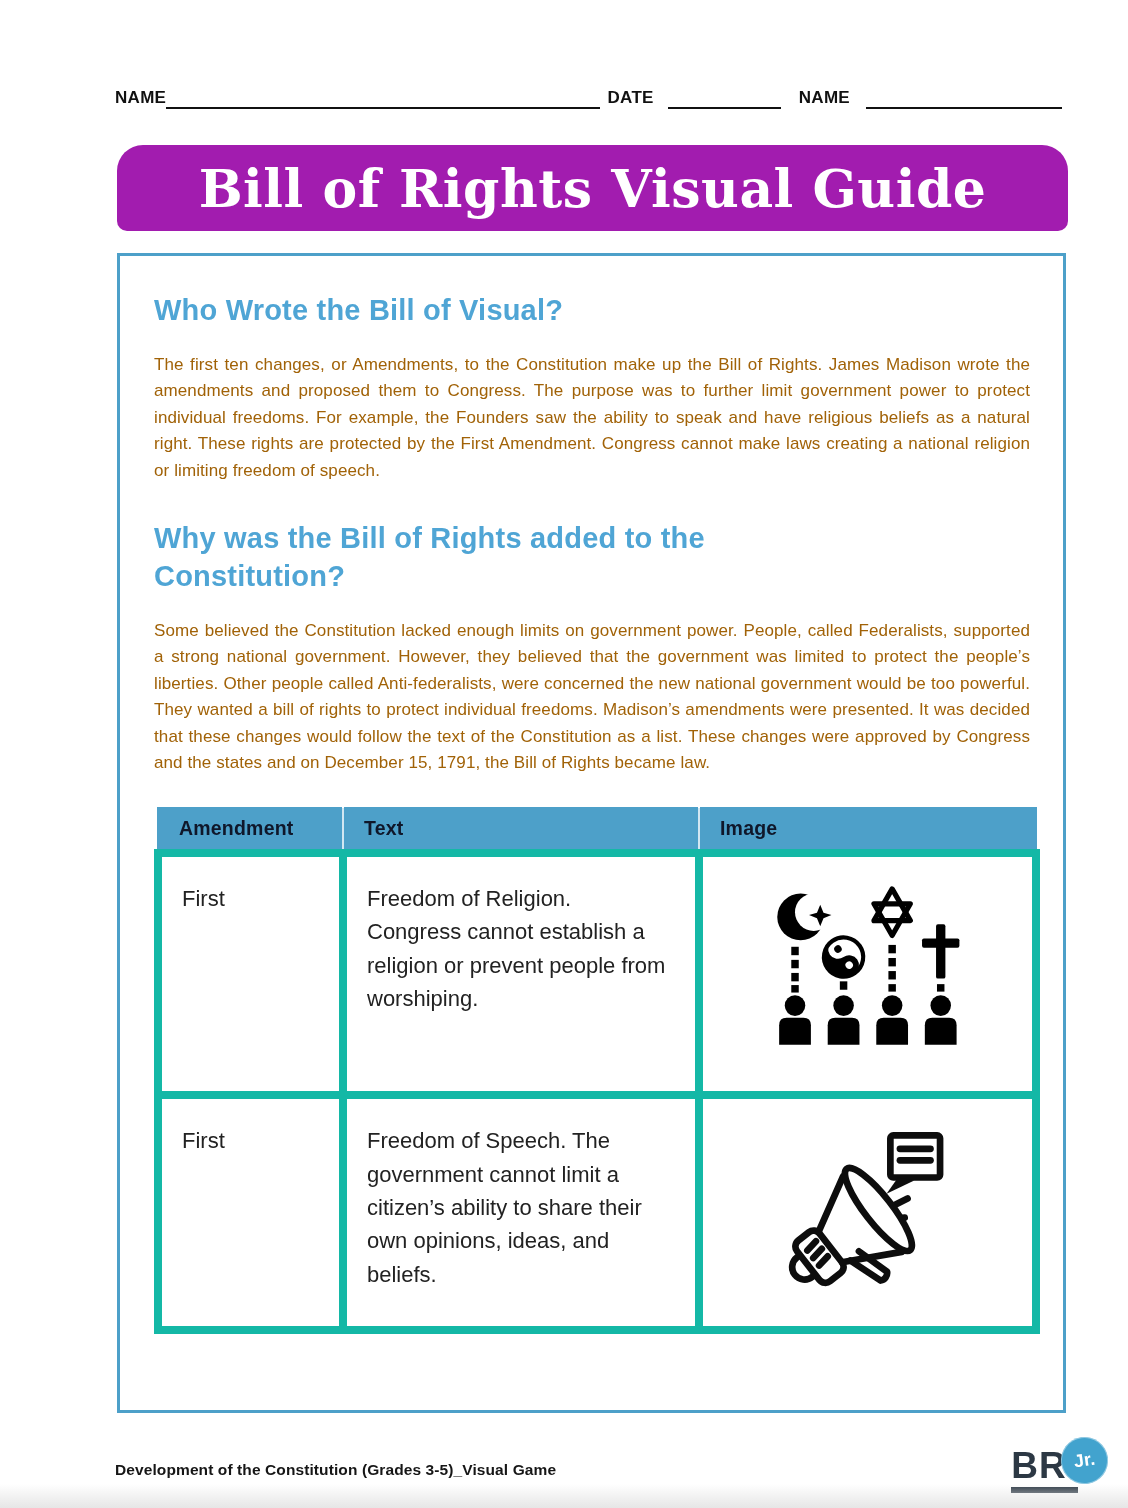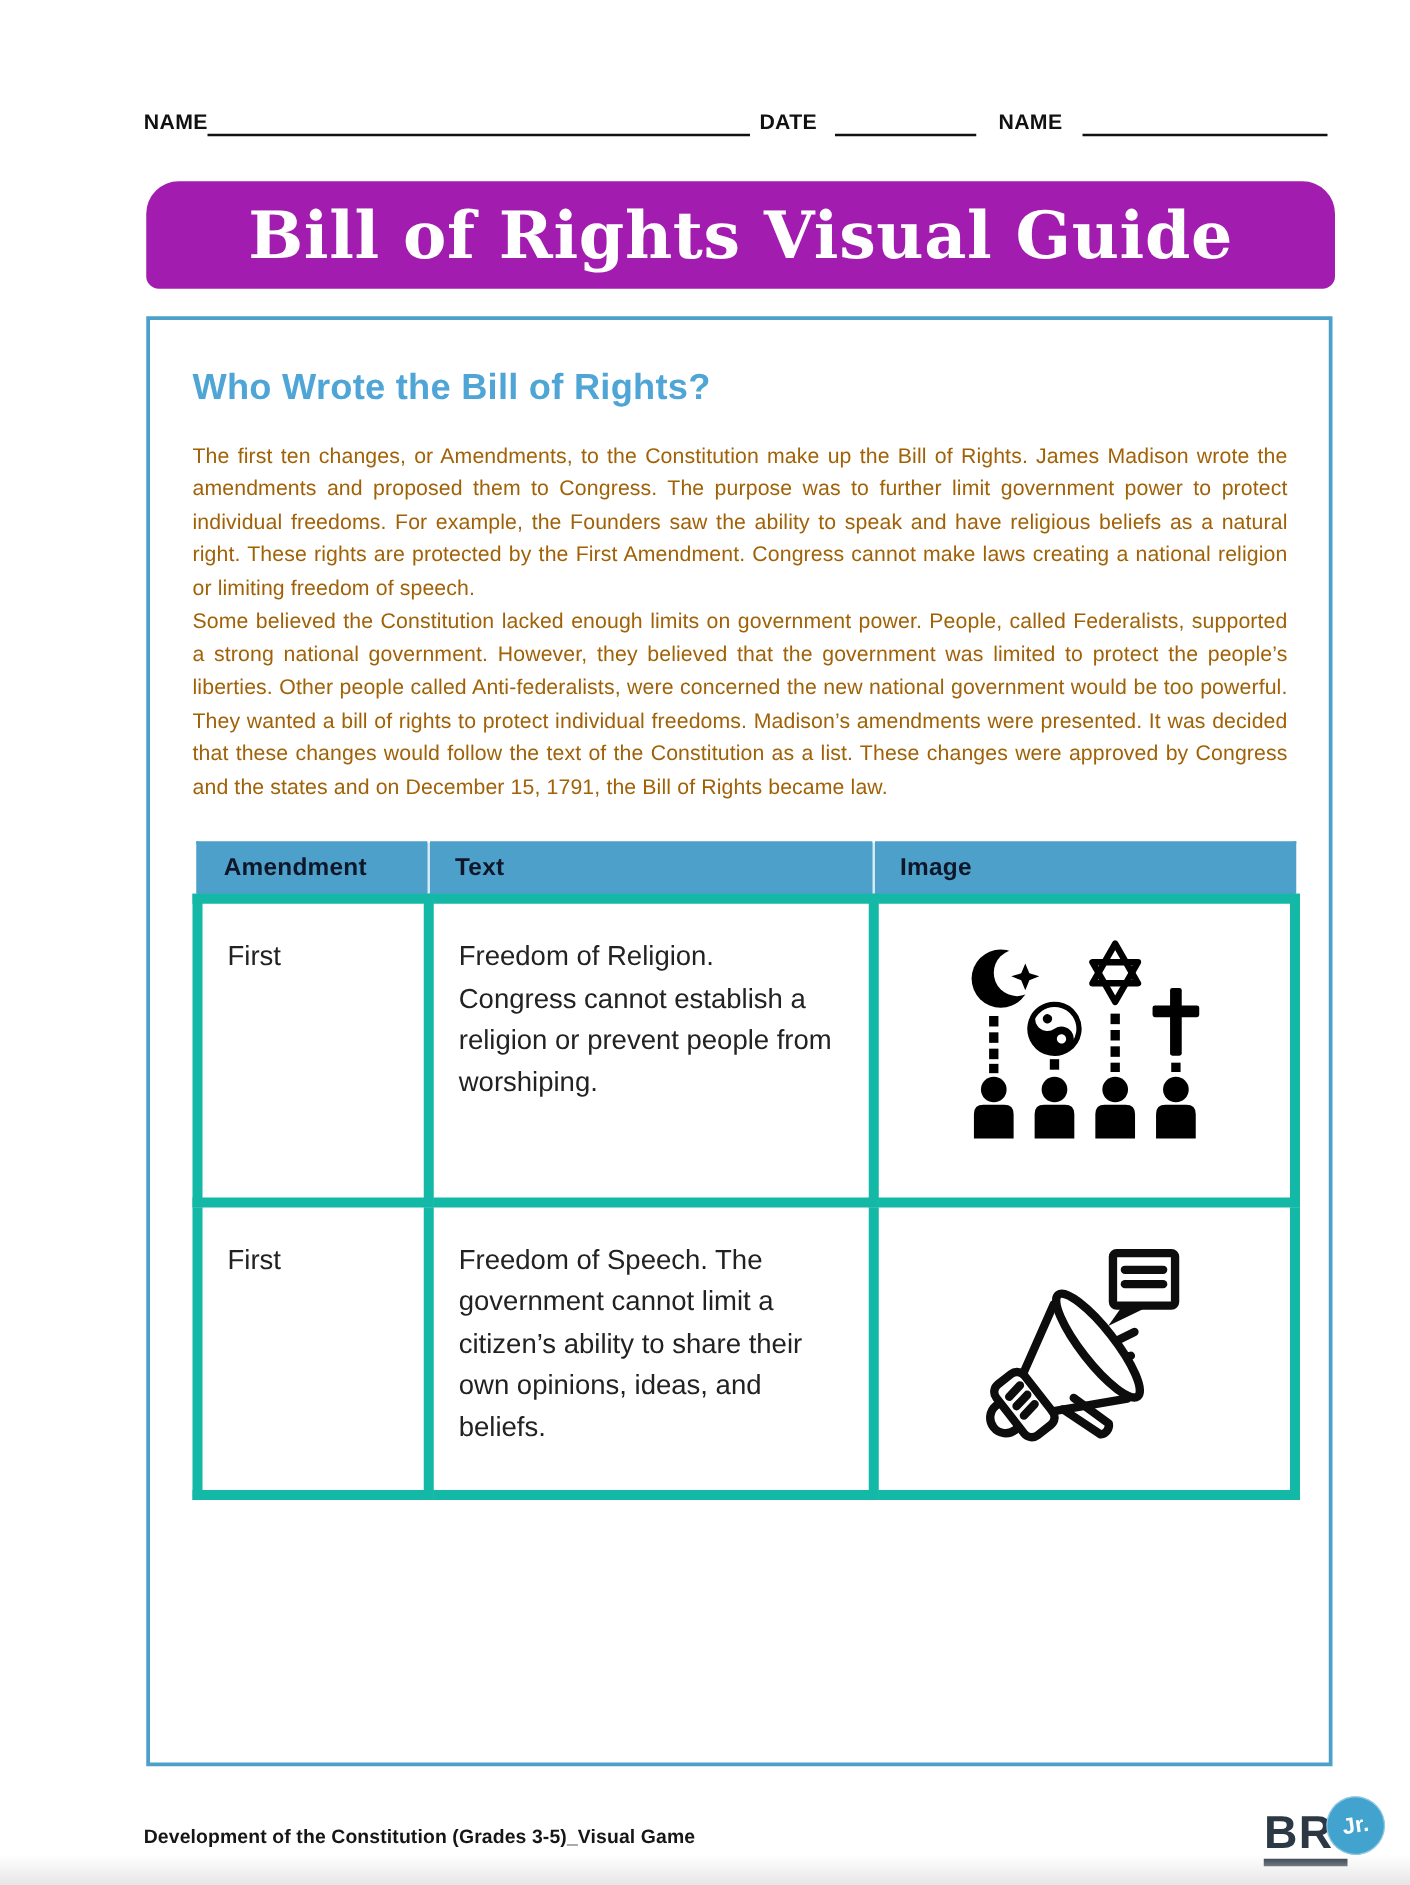--- a/index.html
+++ b/index.html
@@ -118,23 +118,24 @@
     <span class="lbl class">NAME</span>
     <span class="blank class-blank"></span>
   </div>
 
   <div class="banner">
     <h1>Bill of Rights Visual Guide</h1>
   </div>
 
   <div class="content-box">
 
-    <div class="section-heading">Who Wrote the Bill of Rights?</div>
+    <div class="section-heading">Who Wrote the Bill of Visual?</div>
     <p class="section-body">The first ten changes, or Amendments, to the Constitution make up the Bill of Rights. James Madison wrote the amendments and proposed them to Congress. The purpose was to further limit government power to protect individual freedoms. For example, the Founders saw the ability to speak and have religious beliefs as a natural right. These rights are protected by the First Amendment. Congress cannot make laws creating a national religion or limiting freedom of speech.</p>
 
+    <div class="section-heading second">Why was the Bill of Rights added to the Constitution?</div>
     <p class="section-body">Some believed the Constitution lacked enough limits on government power. People, called Federalists, supported a strong national government. However, they believed that the government was limited to protect the people’s liberties. Other people called Anti-federalists, were concerned the new national government would be too powerful. They wanted a bill of rights to protect individual freedoms. Madison’s amendments were presented. It was decided that these changes would follow the text of the Constitution as a list. These changes were approved by Congress and the states and on December 15, 1791, the Bill of Rights became law.</p>
 
     <table class="amendments">
       <colgroup>
           <col style="width:185px">
           <col style="width:356px">
           <col style="width:337px">
         </colgroup>
       <thead>
         <tr>

